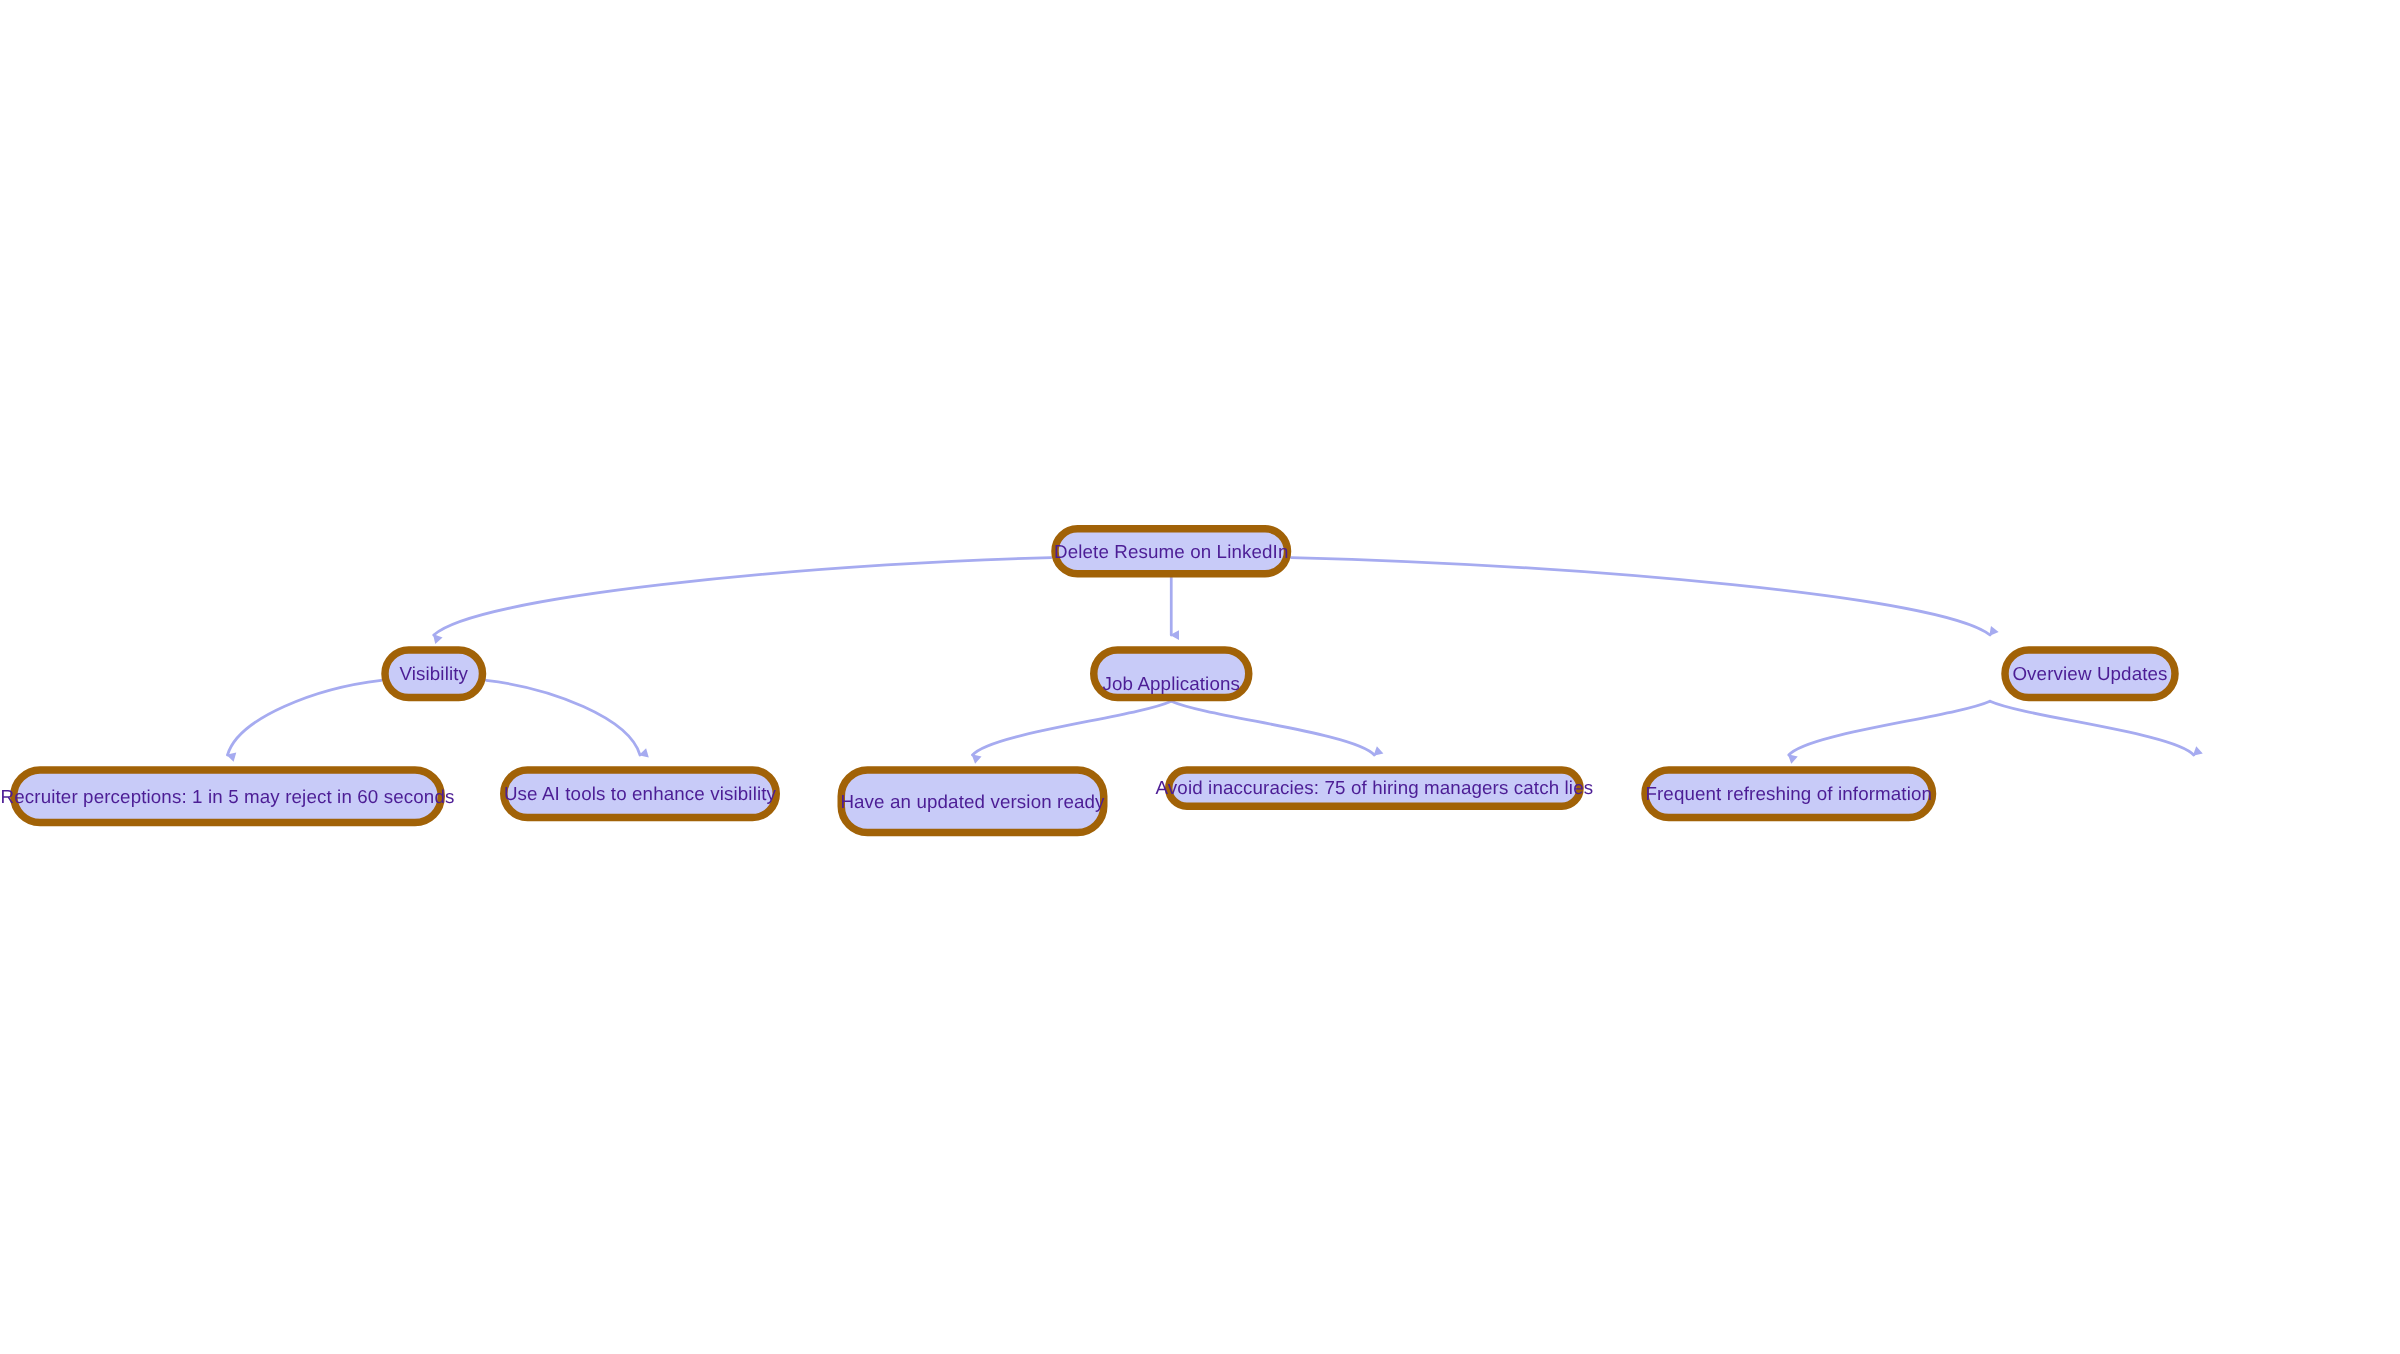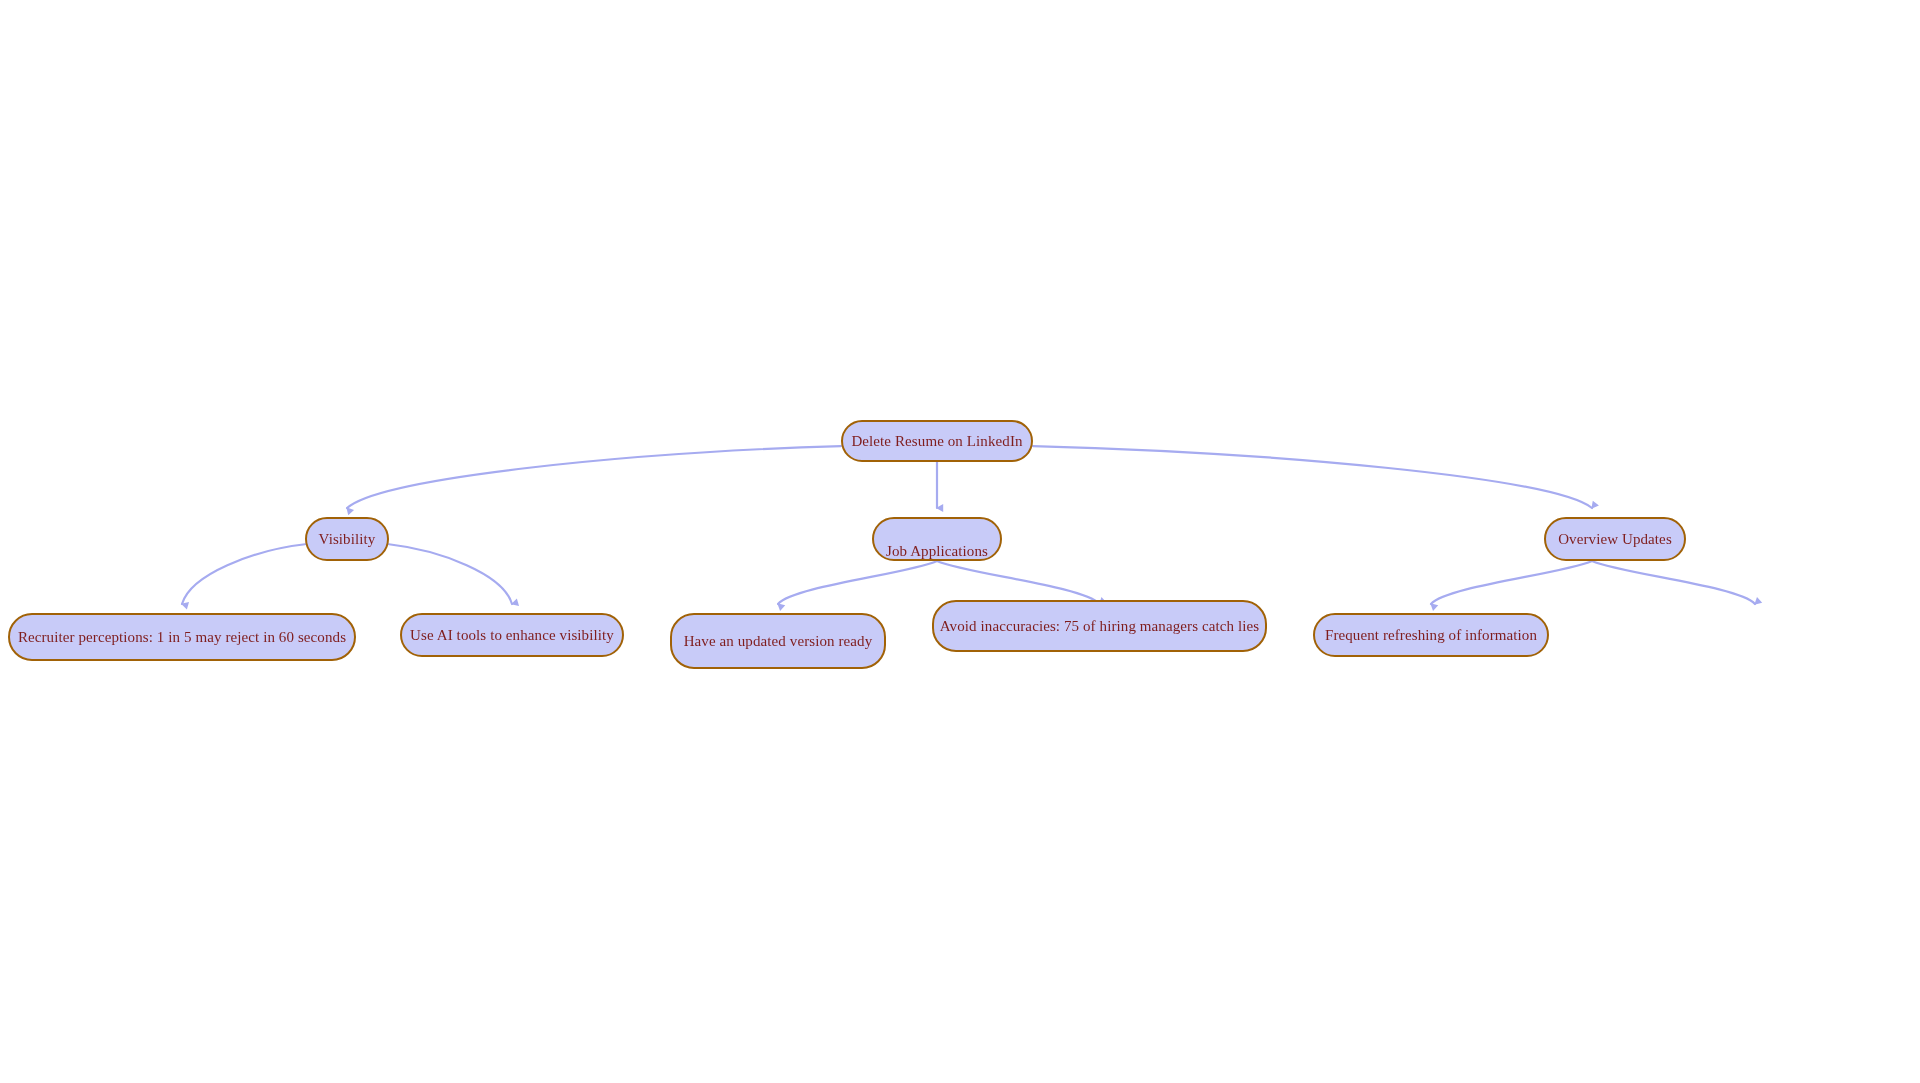--- a/index.html
+++ b/index.html
@@ -27,24 +27,24 @@
     height: 1083px;
     pointer-events: none;
   }
   .node {
     position: absolute;
     box-sizing: border-box;
     display: flex;
     align-items: center;
     justify-content: center;
     background: #c8cbf8;
-    border: 2px solid #a16207;
+    border: 6px solid #a16207;
     border-radius: 24px;
-    color: #7f1d1d;
-    font-family: Liberation Serif, serif;
+    color: #4c1d95;
+    font-family: Liberation Sans, sans-serif;
     font-size: 15px;
     font-weight: 400;
     letter-spacing: 0.1px;
     white-space: nowrap;
     line-height: 1;
     user-select: none;
   }
   .node-label {
     display: block;
     padding: 0 4px;
@@ -82,37 +82,37 @@
   </div>
 
   <div class="node level-1" style="left:305px; top:517px; width:84px; height:44px;">
     <span class="node-label">Visibility</span>
   </div>
 
   <div class="node level-1" style="left:872px; top:517px; width:130px; height:44px;align-items:flex-end;">
     <span class="node-label">Job Applications</span>
   </div>
 
-  <div class="node level-1" style="left:1544px; top:517px; width:142px; height:44px;text-align:center;">
+  <div class="node level-1" style="left:1601px; top:517px; width:142px; height:44px;text-align:center;">
     <span class="node-label">Overview Updates</span>
   </div>
 
   <div class="node level-2" style="left:8px; top:613px; width:348px; height:48px;">
     <span class="node-label">Recruiter perceptions: 1 in 5 may reject in 60 seconds</span>
   </div>
 
   <div class="node level-2" style="left:400px; top:613px; width:224px; height:44px;justify-content:center;">
     <span class="node-label">Use AI tools to enhance visibility</span>
   </div>
 
   <div class="node level-2" style="left:670px; top:613px; width:216px; height:56px;">
     <span class="node-label">Have an updated version ready</span>
   </div>
 
-  <div class="node level-2" style="left:932px; top:600px; width:335px; height:52px;">
+  <div class="node level-2" style="left:932px; top:613px; width:335px; height:35px;">
     <span class="node-label">Avoid inaccuracies: 75 of hiring managers catch lies</span>
   </div>
 
   <div class="node level-2" style="left:1313px; top:613px; width:236px; height:44px;">
     <span class="node-label">Frequent refreshing of information</span>
   </div>
 
 
 </div>
 

